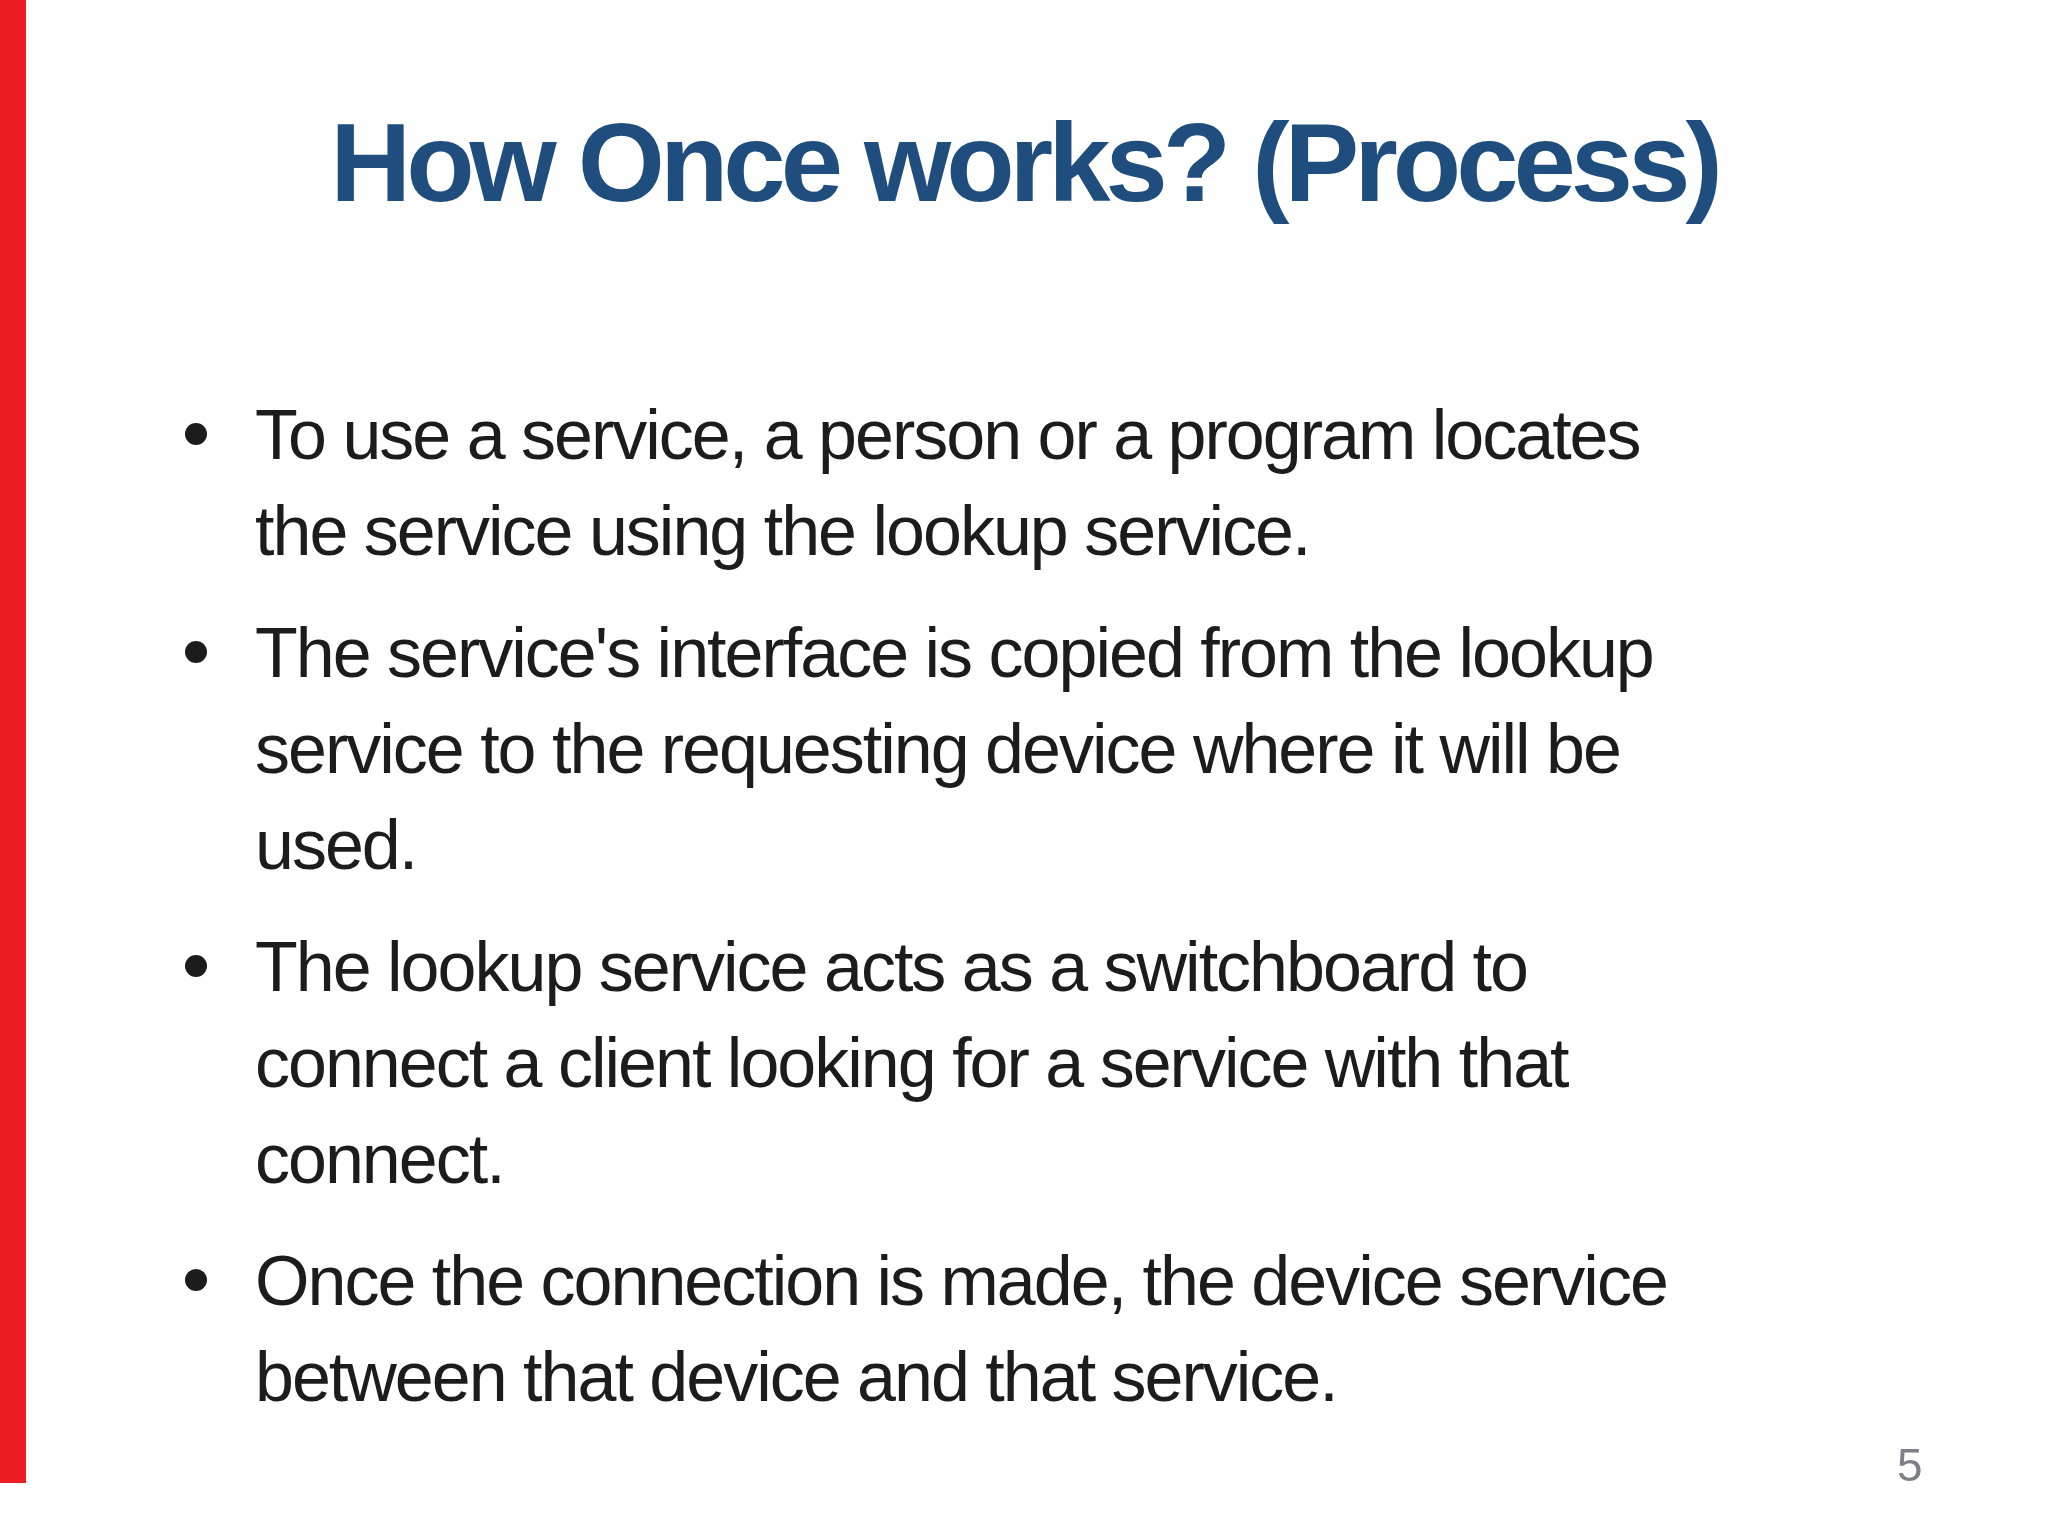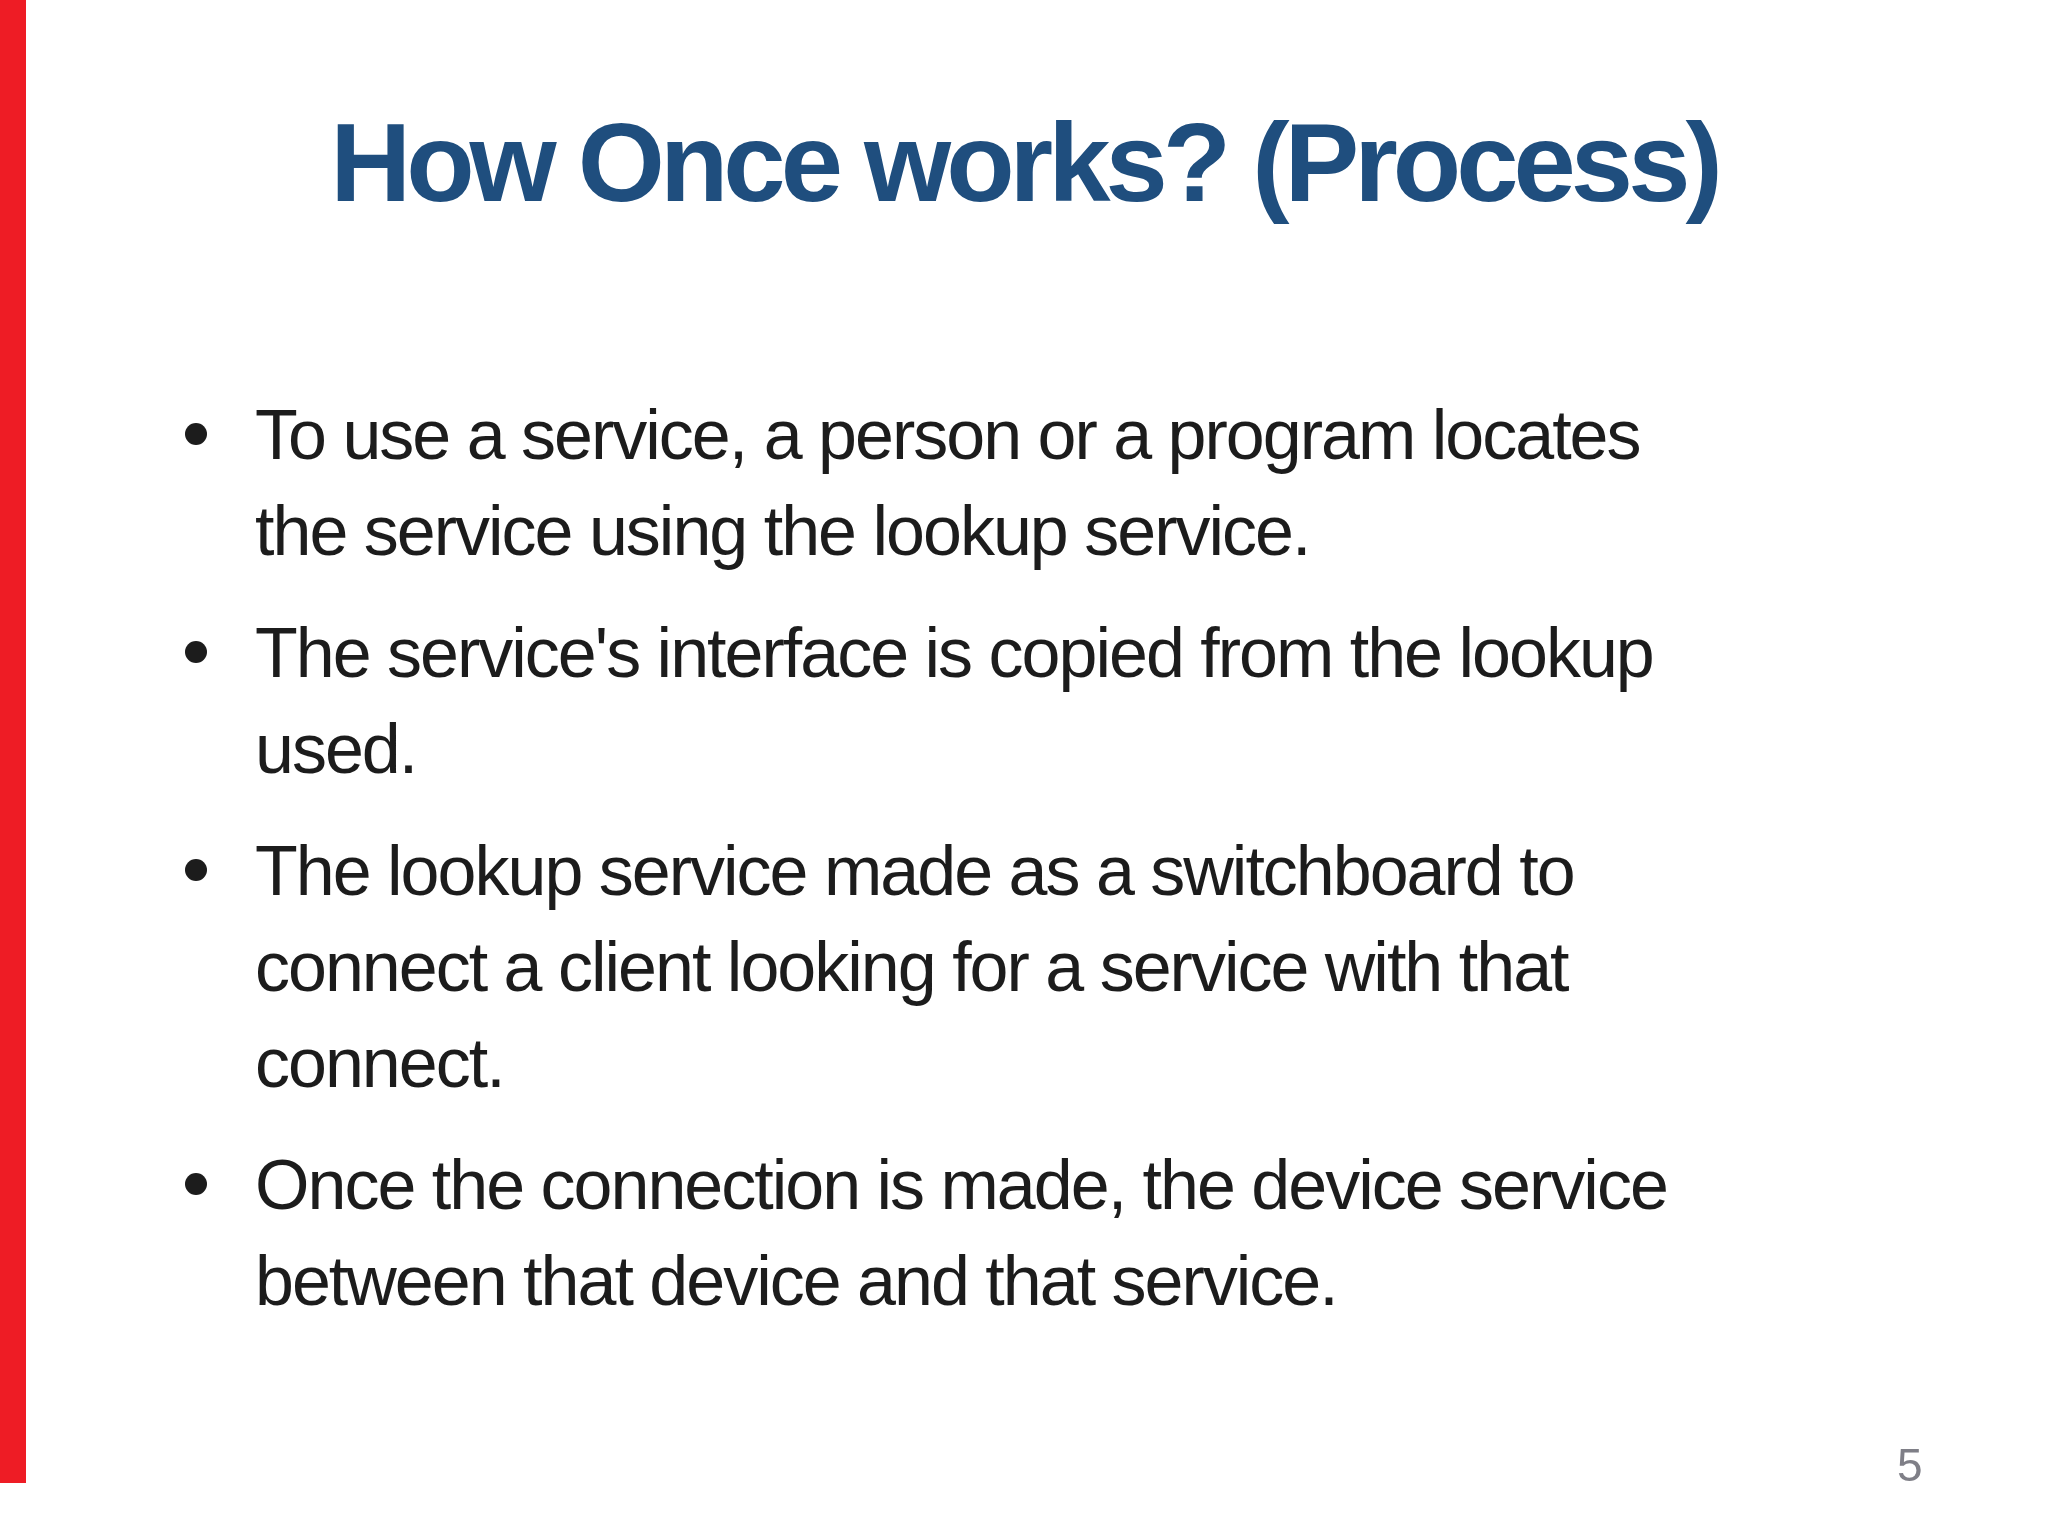--- a/index.html
+++ b/index.html
@@ -89,26 +89,27 @@
 
     <li>
       <span class="dot"></span>
       <div class="line">To use a service, a person or a program locates</div>
       <div class="line">the service using the lookup service.</div>
     </li>
 
     <li>
       <span class="dot"></span>
       <div class="line">The service's interface is copied from the lookup</div>
+      <div class="line">service to the requesting device where it will be</div>
       <div class="line">used.</div>
     </li>
 
     <li>
       <span class="dot"></span>
-      <div class="line">The lookup service made as a switchboard to</div>
+      <div class="line">The lookup service acts as a switchboard to</div>
       <div class="line">connect a client looking for a service with that</div>
       <div class="line">connect.</div>
     </li>
 
     <li>
       <span class="dot"></span>
       <div class="line">Once the connection is made, the device service</div>
       <div class="line">between that device and that service.</div>
     </li>
 

